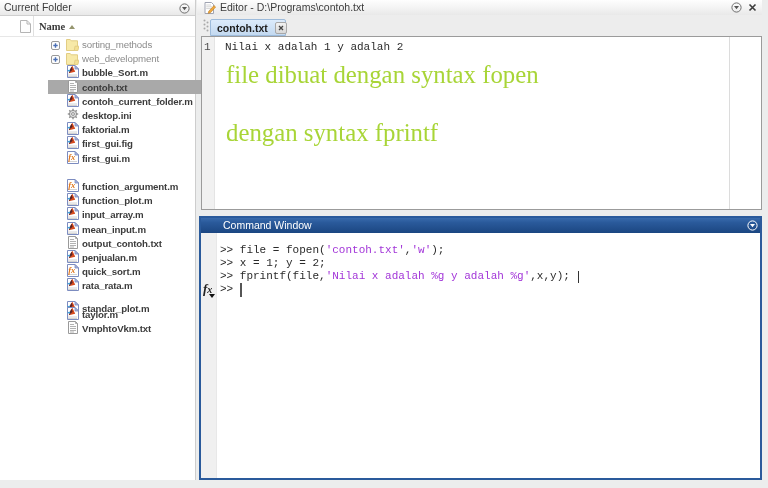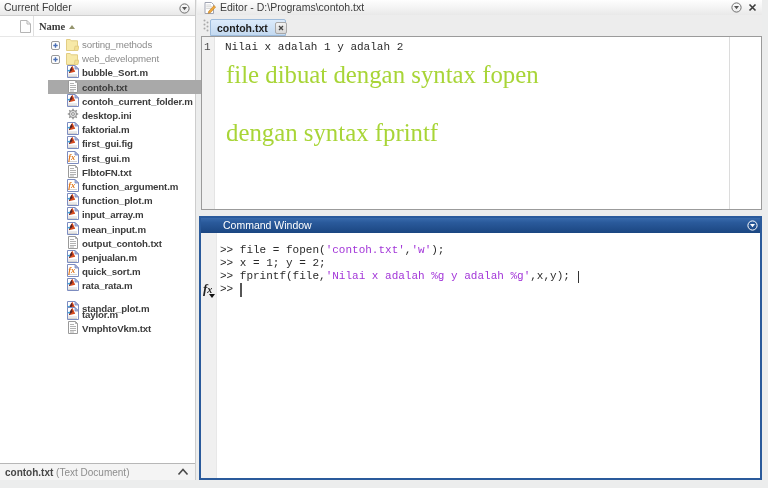--- a/index.html
+++ b/index.html
@@ -183,196 +183,174 @@
         <span class="ricon" style="left:19px;">
           <svg width="12" height="13" viewBox="0 0 12 13">
             <path d="M0.5 0.5 H8 L11.5 4 V12.5 H0.5 Z" fill="#fff" stroke="#7c8cc0"></path>
             <path d="M8 0.5 V4 H11.5 Z" fill="#aab6dc" stroke="#7c8cc0" stroke-width="0.8"></path>
             <path d="M1 10.5 H10" stroke="#c9c9c9" stroke-width="0.8"></path>
             <text x="1.2" y="8.5" font-family="Liberation Serif" font-style="italic" font-weight="bold" font-size="8.5" fill="#e07820">fx</text>
           </svg>
         </span>
         <span class="rowtxt">first_gui.m</span>
       </div>
-      <div class="row" style="top:128px;">
+      <div class="row" style="top:142px;">
+        <span class="ricon" style="left:19px;">
+          <svg width="12" height="13" viewBox="0 0 12 13">
+            <path d="M0.5 0.5 H8 L11.5 4 V12.5 H0.5 Z" fill="#fff" stroke="#7c8cc0"></path>
+            <path d="M8 0.5 V4 H11.5 Z" fill="#aab6dc" stroke="#7c8cc0" stroke-width="0.8"></path>
+            <path d="M1 10.5 H10" stroke="#c9c9c9" stroke-width="0.8"></path>
+            <text x="1.2" y="8.5" font-family="Liberation Serif" font-style="italic" font-weight="bold" font-size="8.5" fill="#e07820">fx</text>
+          </svg>
+        </span>
+        <span class="rowtxt">function_argument.m</span>
+      </div>
+      <div class="row" style="top:156px;">
+        <span class="ricon" style="left:19px;">
+          <svg width="12" height="13" viewBox="0 0 12 13">
+            <path d="M0.5 0.5 H8 L11.5 4 V12.5 H0.5 Z" fill="#fff" stroke="#7c8cc0"></path>
+            <path d="M8 0.5 V4 H11.5 Z" fill="#aab6dc" stroke="#7c8cc0" stroke-width="0.8"></path>
+            <path d="M1 10 H10" stroke="#c9c9c9" stroke-width="0.8"></path>
+            <path d="M1 11.5 H10" stroke="#c9c9c9" stroke-width="0.8"></path>
+            <path d="M1.8 8.2 C3.0 4.2 4.2 2.6 5.4 0.8 L6.6 3.2 L8.2 6.8 Z" fill="#d5491d"></path>
+            <path d="M1.8 8.2 C2.8 4.8 3.6 3.2 4.6 1.8 L5.6 4.8 Z" fill="#552429"></path>
+            <path d="M0 5.8 L2.6 4.6 L3.3 6.9 Z" fill="#3a9bd5"></path>
+          </svg>
+        </span>
+        <span class="rowtxt">function_plot.m</span>
+      </div>
+      <div class="row" style="top:170px;">
+        <span class="ricon" style="left:19px;">
+          <svg width="12" height="13" viewBox="0 0 12 13">
+            <path d="M0.5 0.5 H8 L11.5 4 V12.5 H0.5 Z" fill="#fff" stroke="#7c8cc0"></path>
+            <path d="M8 0.5 V4 H11.5 Z" fill="#aab6dc" stroke="#7c8cc0" stroke-width="0.8"></path>
+            <path d="M1 10 H10" stroke="#c9c9c9" stroke-width="0.8"></path>
+            <path d="M1 11.5 H10" stroke="#c9c9c9" stroke-width="0.8"></path>
+            <path d="M1.8 8.2 C3.0 4.2 4.2 2.6 5.4 0.8 L6.6 3.2 L8.2 6.8 Z" fill="#d5491d"></path>
+            <path d="M1.8 8.2 C2.8 4.8 3.6 3.2 4.6 1.8 L5.6 4.8 Z" fill="#552429"></path>
+            <path d="M0 5.8 L2.6 4.6 L3.3 6.9 Z" fill="#3a9bd5"></path>
+          </svg>
+        </span>
+        <span class="rowtxt">input_array.m</span>
+      </div>
+      <div class="row" style="top:199px;">
         <span class="ricon" style="left:19px;">
           <svg width="12" height="13" viewBox="0 0 12 13">
             <path d="M1.5 0.5 H8.5 L10.5 2.5 V12.5 H1.5 Z" fill="#fdfdfd" stroke="#9a9a9a"></path>
             <path d="M8.5 0.5 V2.5 H10.5" fill="none" stroke="#9a9a9a" stroke-width="0.8"></path>
             <g stroke="#a9a9a9" stroke-width="0.9">
               <path d="M3 3.5 H7"></path>
               <path d="M3 5.5 H9"></path>
               <path d="M3 7.5 H9"></path>
               <path d="M3 9.5 H9"></path>
               <path d="M3 11 H7"></path>
             </g>
           </svg>
         </span>
-        <span class="rowtxt">FlbtoFN.txt</span>
-      </div>
-      <div class="row" style="top:142px;">
+        <span class="rowtxt">output_contoh.txt</span>
+      </div>
+      <div class="row" style="top:185px;">
+        <span class="ricon" style="left:19px;">
+          <svg width="12" height="13" viewBox="0 0 12 13">
+            <path d="M0.5 0.5 H8 L11.5 4 V12.5 H0.5 Z" fill="#fff" stroke="#7c8cc0"></path>
+            <path d="M8 0.5 V4 H11.5 Z" fill="#aab6dc" stroke="#7c8cc0" stroke-width="0.8"></path>
+            <path d="M1 10 H10" stroke="#c9c9c9" stroke-width="0.8"></path>
+            <path d="M1 11.5 H10" stroke="#c9c9c9" stroke-width="0.8"></path>
+            <path d="M1.8 8.2 C3.0 4.2 4.2 2.6 5.4 0.8 L6.6 3.2 L8.2 6.8 Z" fill="#d5491d"></path>
+            <path d="M1.8 8.2 C2.8 4.8 3.6 3.2 4.6 1.8 L5.6 4.8 Z" fill="#552429"></path>
+            <path d="M0 5.8 L2.6 4.6 L3.3 6.9 Z" fill="#3a9bd5"></path>
+          </svg>
+        </span>
+        <span class="rowtxt">mean_input.m</span>
+      </div>
+      <div class="row" style="top:213px;">
+        <span class="ricon" style="left:19px;">
+          <svg width="12" height="13" viewBox="0 0 12 13">
+            <path d="M0.5 0.5 H8 L11.5 4 V12.5 H0.5 Z" fill="#fff" stroke="#7c8cc0"></path>
+            <path d="M8 0.5 V4 H11.5 Z" fill="#aab6dc" stroke="#7c8cc0" stroke-width="0.8"></path>
+            <path d="M1 10 H10" stroke="#c9c9c9" stroke-width="0.8"></path>
+            <path d="M1 11.5 H10" stroke="#c9c9c9" stroke-width="0.8"></path>
+            <path d="M1.8 8.2 C3.0 4.2 4.2 2.6 5.4 0.8 L6.6 3.2 L8.2 6.8 Z" fill="#d5491d"></path>
+            <path d="M1.8 8.2 C2.8 4.8 3.6 3.2 4.6 1.8 L5.6 4.8 Z" fill="#552429"></path>
+            <path d="M0 5.8 L2.6 4.6 L3.3 6.9 Z" fill="#3a9bd5"></path>
+          </svg>
+        </span>
+        <span class="rowtxt">penjualan.m</span>
+      </div>
+      <div class="row" style="top:227px;">
         <span class="ricon" style="left:19px;">
           <svg width="12" height="13" viewBox="0 0 12 13">
             <path d="M0.5 0.5 H8 L11.5 4 V12.5 H0.5 Z" fill="#fff" stroke="#7c8cc0"></path>
             <path d="M8 0.5 V4 H11.5 Z" fill="#aab6dc" stroke="#7c8cc0" stroke-width="0.8"></path>
             <path d="M1 10.5 H10" stroke="#c9c9c9" stroke-width="0.8"></path>
             <text x="1.2" y="8.5" font-family="Liberation Serif" font-style="italic" font-weight="bold" font-size="8.5" fill="#e07820">fx</text>
           </svg>
         </span>
-        <span class="rowtxt">function_argument.m</span>
-      </div>
-      <div class="row" style="top:156px;">
-        <span class="ricon" style="left:19px;">
-          <svg width="12" height="13" viewBox="0 0 12 13">
-            <path d="M0.5 0.5 H8 L11.5 4 V12.5 H0.5 Z" fill="#fff" stroke="#7c8cc0"></path>
-            <path d="M8 0.5 V4 H11.5 Z" fill="#aab6dc" stroke="#7c8cc0" stroke-width="0.8"></path>
-            <path d="M1 10 H10" stroke="#c9c9c9" stroke-width="0.8"></path>
-            <path d="M1 11.5 H10" stroke="#c9c9c9" stroke-width="0.8"></path>
-            <path d="M1.8 8.2 C3.0 4.2 4.2 2.6 5.4 0.8 L6.6 3.2 L8.2 6.8 Z" fill="#d5491d"></path>
-            <path d="M1.8 8.2 C2.8 4.8 3.6 3.2 4.6 1.8 L5.6 4.8 Z" fill="#552429"></path>
-            <path d="M0 5.8 L2.6 4.6 L3.3 6.9 Z" fill="#3a9bd5"></path>
-          </svg>
-        </span>
-        <span class="rowtxt">function_plot.m</span>
-      </div>
-      <div class="row" style="top:170px;">
-        <span class="ricon" style="left:19px;">
-          <svg width="12" height="13" viewBox="0 0 12 13">
-            <path d="M0.5 0.5 H8 L11.5 4 V12.5 H0.5 Z" fill="#fff" stroke="#7c8cc0"></path>
-            <path d="M8 0.5 V4 H11.5 Z" fill="#aab6dc" stroke="#7c8cc0" stroke-width="0.8"></path>
-            <path d="M1 10 H10" stroke="#c9c9c9" stroke-width="0.8"></path>
-            <path d="M1 11.5 H10" stroke="#c9c9c9" stroke-width="0.8"></path>
-            <path d="M1.8 8.2 C3.0 4.2 4.2 2.6 5.4 0.8 L6.6 3.2 L8.2 6.8 Z" fill="#d5491d"></path>
-            <path d="M1.8 8.2 C2.8 4.8 3.6 3.2 4.6 1.8 L5.6 4.8 Z" fill="#552429"></path>
-            <path d="M0 5.8 L2.6 4.6 L3.3 6.9 Z" fill="#3a9bd5"></path>
-          </svg>
-        </span>
-        <span class="rowtxt">input_array.m</span>
-      </div>
-      <div class="row" style="top:199px;">
+        <span class="rowtxt">quick_sort.m</span>
+      </div>
+      <div class="row" style="top:241px;">
+        <span class="ricon" style="left:19px;">
+          <svg width="12" height="13" viewBox="0 0 12 13">
+            <path d="M0.5 0.5 H8 L11.5 4 V12.5 H0.5 Z" fill="#fff" stroke="#7c8cc0"></path>
+            <path d="M8 0.5 V4 H11.5 Z" fill="#aab6dc" stroke="#7c8cc0" stroke-width="0.8"></path>
+            <path d="M1 10 H10" stroke="#c9c9c9" stroke-width="0.8"></path>
+            <path d="M1 11.5 H10" stroke="#c9c9c9" stroke-width="0.8"></path>
+            <path d="M1.8 8.2 C3.0 4.2 4.2 2.6 5.4 0.8 L6.6 3.2 L8.2 6.8 Z" fill="#d5491d"></path>
+            <path d="M1.8 8.2 C2.8 4.8 3.6 3.2 4.6 1.8 L5.6 4.8 Z" fill="#552429"></path>
+            <path d="M0 5.8 L2.6 4.6 L3.3 6.9 Z" fill="#3a9bd5"></path>
+          </svg>
+        </span>
+        <span class="rowtxt">rata_rata.m</span>
+      </div>
+      <div class="row" style="top:264px;">
+        <span class="ricon" style="left:19px;">
+          <svg width="12" height="13" viewBox="0 0 12 13">
+            <path d="M0.5 0.5 H8 L11.5 4 V12.5 H0.5 Z" fill="#fff" stroke="#7c8cc0"></path>
+            <path d="M8 0.5 V4 H11.5 Z" fill="#aab6dc" stroke="#7c8cc0" stroke-width="0.8"></path>
+            <path d="M1 10 H10" stroke="#c9c9c9" stroke-width="0.8"></path>
+            <path d="M1 11.5 H10" stroke="#c9c9c9" stroke-width="0.8"></path>
+            <path d="M1.8 8.2 C3.0 4.2 4.2 2.6 5.4 0.8 L6.6 3.2 L8.2 6.8 Z" fill="#d5491d"></path>
+            <path d="M1.8 8.2 C2.8 4.8 3.6 3.2 4.6 1.8 L5.6 4.8 Z" fill="#552429"></path>
+            <path d="M0 5.8 L2.6 4.6 L3.3 6.9 Z" fill="#3a9bd5"></path>
+          </svg>
+        </span>
+        <span class="rowtxt">standar_plot.m</span>
+      </div>
+      <div class="row" style="top:270px;">
+        <span class="ricon" style="left:19px;">
+          <svg width="12" height="13" viewBox="0 0 12 13">
+            <path d="M0.5 0.5 H8 L11.5 4 V12.5 H0.5 Z" fill="#fff" stroke="#7c8cc0"></path>
+            <path d="M8 0.5 V4 H11.5 Z" fill="#aab6dc" stroke="#7c8cc0" stroke-width="0.8"></path>
+            <path d="M1 10 H10" stroke="#c9c9c9" stroke-width="0.8"></path>
+            <path d="M1 11.5 H10" stroke="#c9c9c9" stroke-width="0.8"></path>
+            <path d="M1.8 8.2 C3.0 4.2 4.2 2.6 5.4 0.8 L6.6 3.2 L8.2 6.8 Z" fill="#d5491d"></path>
+            <path d="M1.8 8.2 C2.8 4.8 3.6 3.2 4.6 1.8 L5.6 4.8 Z" fill="#552429"></path>
+            <path d="M0 5.8 L2.6 4.6 L3.3 6.9 Z" fill="#3a9bd5"></path>
+          </svg>
+        </span>
+        <span class="rowtxt">taylor.m</span>
+      </div>
+      <div class="row" style="top:284px;">
         <span class="ricon" style="left:19px;">
           <svg width="12" height="13" viewBox="0 0 12 13">
             <path d="M1.5 0.5 H8.5 L10.5 2.5 V12.5 H1.5 Z" fill="#fdfdfd" stroke="#9a9a9a"></path>
             <path d="M8.5 0.5 V2.5 H10.5" fill="none" stroke="#9a9a9a" stroke-width="0.8"></path>
             <g stroke="#a9a9a9" stroke-width="0.9">
               <path d="M3 3.5 H7"></path>
               <path d="M3 5.5 H9"></path>
               <path d="M3 7.5 H9"></path>
               <path d="M3 9.5 H9"></path>
               <path d="M3 11 H7"></path>
             </g>
           </svg>
         </span>
-        <span class="rowtxt">output_contoh.txt</span>
-      </div>
-      <div class="row" style="top:185px;">
-        <span class="ricon" style="left:19px;">
-          <svg width="12" height="13" viewBox="0 0 12 13">
-            <path d="M0.5 0.5 H8 L11.5 4 V12.5 H0.5 Z" fill="#fff" stroke="#7c8cc0"></path>
-            <path d="M8 0.5 V4 H11.5 Z" fill="#aab6dc" stroke="#7c8cc0" stroke-width="0.8"></path>
-            <path d="M1 10 H10" stroke="#c9c9c9" stroke-width="0.8"></path>
-            <path d="M1 11.5 H10" stroke="#c9c9c9" stroke-width="0.8"></path>
-            <path d="M1.8 8.2 C3.0 4.2 4.2 2.6 5.4 0.8 L6.6 3.2 L8.2 6.8 Z" fill="#d5491d"></path>
-            <path d="M1.8 8.2 C2.8 4.8 3.6 3.2 4.6 1.8 L5.6 4.8 Z" fill="#552429"></path>
-            <path d="M0 5.8 L2.6 4.6 L3.3 6.9 Z" fill="#3a9bd5"></path>
-          </svg>
-        </span>
-        <span class="rowtxt">mean_input.m</span>
-      </div>
-      <div class="row" style="top:213px;">
-        <span class="ricon" style="left:19px;">
-          <svg width="12" height="13" viewBox="0 0 12 13">
-            <path d="M0.5 0.5 H8 L11.5 4 V12.5 H0.5 Z" fill="#fff" stroke="#7c8cc0"></path>
-            <path d="M8 0.5 V4 H11.5 Z" fill="#aab6dc" stroke="#7c8cc0" stroke-width="0.8"></path>
-            <path d="M1 10 H10" stroke="#c9c9c9" stroke-width="0.8"></path>
-            <path d="M1 11.5 H10" stroke="#c9c9c9" stroke-width="0.8"></path>
-            <path d="M1.8 8.2 C3.0 4.2 4.2 2.6 5.4 0.8 L6.6 3.2 L8.2 6.8 Z" fill="#d5491d"></path>
-            <path d="M1.8 8.2 C2.8 4.8 3.6 3.2 4.6 1.8 L5.6 4.8 Z" fill="#552429"></path>
-            <path d="M0 5.8 L2.6 4.6 L3.3 6.9 Z" fill="#3a9bd5"></path>
-          </svg>
-        </span>
-        <span class="rowtxt">penjualan.m</span>
-      </div>
-      <div class="row" style="top:227px;">
-        <span class="ricon" style="left:19px;">
-          <svg width="12" height="13" viewBox="0 0 12 13">
-            <path d="M0.5 0.5 H8 L11.5 4 V12.5 H0.5 Z" fill="#fff" stroke="#7c8cc0"></path>
-            <path d="M8 0.5 V4 H11.5 Z" fill="#aab6dc" stroke="#7c8cc0" stroke-width="0.8"></path>
-            <path d="M1 10.5 H10" stroke="#c9c9c9" stroke-width="0.8"></path>
-            <text x="1.2" y="8.5" font-family="Liberation Serif" font-style="italic" font-weight="bold" font-size="8.5" fill="#e07820">fx</text>
-          </svg>
-        </span>
-        <span class="rowtxt">quick_sort.m</span>
-      </div>
-      <div class="row" style="top:241px;">
-        <span class="ricon" style="left:19px;">
-          <svg width="12" height="13" viewBox="0 0 12 13">
-            <path d="M0.5 0.5 H8 L11.5 4 V12.5 H0.5 Z" fill="#fff" stroke="#7c8cc0"></path>
-            <path d="M8 0.5 V4 H11.5 Z" fill="#aab6dc" stroke="#7c8cc0" stroke-width="0.8"></path>
-            <path d="M1 10 H10" stroke="#c9c9c9" stroke-width="0.8"></path>
-            <path d="M1 11.5 H10" stroke="#c9c9c9" stroke-width="0.8"></path>
-            <path d="M1.8 8.2 C3.0 4.2 4.2 2.6 5.4 0.8 L6.6 3.2 L8.2 6.8 Z" fill="#d5491d"></path>
-            <path d="M1.8 8.2 C2.8 4.8 3.6 3.2 4.6 1.8 L5.6 4.8 Z" fill="#552429"></path>
-            <path d="M0 5.8 L2.6 4.6 L3.3 6.9 Z" fill="#3a9bd5"></path>
-          </svg>
-        </span>
-        <span class="rowtxt">rata_rata.m</span>
-      </div>
-      <div class="row" style="top:264px;">
-        <span class="ricon" style="left:19px;">
-          <svg width="12" height="13" viewBox="0 0 12 13">
-            <path d="M0.5 0.5 H8 L11.5 4 V12.5 H0.5 Z" fill="#fff" stroke="#7c8cc0"></path>
-            <path d="M8 0.5 V4 H11.5 Z" fill="#aab6dc" stroke="#7c8cc0" stroke-width="0.8"></path>
-            <path d="M1 10 H10" stroke="#c9c9c9" stroke-width="0.8"></path>
-            <path d="M1 11.5 H10" stroke="#c9c9c9" stroke-width="0.8"></path>
-            <path d="M1.8 8.2 C3.0 4.2 4.2 2.6 5.4 0.8 L6.6 3.2 L8.2 6.8 Z" fill="#d5491d"></path>
-            <path d="M1.8 8.2 C2.8 4.8 3.6 3.2 4.6 1.8 L5.6 4.8 Z" fill="#552429"></path>
-            <path d="M0 5.8 L2.6 4.6 L3.3 6.9 Z" fill="#3a9bd5"></path>
-          </svg>
-        </span>
-        <span class="rowtxt">standar_plot.m</span>
-      </div>
-      <div class="row" style="top:270px;">
-        <span class="ricon" style="left:19px;">
-          <svg width="12" height="13" viewBox="0 0 12 13">
-            <path d="M0.5 0.5 H8 L11.5 4 V12.5 H0.5 Z" fill="#fff" stroke="#7c8cc0"></path>
-            <path d="M8 0.5 V4 H11.5 Z" fill="#aab6dc" stroke="#7c8cc0" stroke-width="0.8"></path>
-            <path d="M1 10 H10" stroke="#c9c9c9" stroke-width="0.8"></path>
-            <path d="M1 11.5 H10" stroke="#c9c9c9" stroke-width="0.8"></path>
-            <path d="M1.8 8.2 C3.0 4.2 4.2 2.6 5.4 0.8 L6.6 3.2 L8.2 6.8 Z" fill="#d5491d"></path>
-            <path d="M1.8 8.2 C2.8 4.8 3.6 3.2 4.6 1.8 L5.6 4.8 Z" fill="#552429"></path>
-            <path d="M0 5.8 L2.6 4.6 L3.3 6.9 Z" fill="#3a9bd5"></path>
-          </svg>
-        </span>
-        <span class="rowtxt">taylor.m</span>
-      </div>
-      <div class="row" style="top:284px;">
-        <span class="ricon" style="left:19px;">
-          <svg width="12" height="13" viewBox="0 0 12 13">
-            <path d="M1.5 0.5 H8.5 L10.5 2.5 V12.5 H1.5 Z" fill="#fdfdfd" stroke="#9a9a9a"></path>
-            <path d="M8.5 0.5 V2.5 H10.5" fill="none" stroke="#9a9a9a" stroke-width="0.8"></path>
-            <g stroke="#a9a9a9" stroke-width="0.9">
-              <path d="M3 3.5 H7"></path>
-              <path d="M3 5.5 H9"></path>
-              <path d="M3 7.5 H9"></path>
-              <path d="M3 9.5 H9"></path>
-              <path d="M3 11 H7"></path>
-            </g>
-          </svg>
-        </span>
         <span class="rowtxt">VmphtoVkm.txt</span>
       </div>
     </div>
 
-  <div class="abs" style="left:0;top:463px;width:195px;height:17px;background:#f4f4f4;border-top:1px solid #b7b7b7;box-sizing:border-box;">
-    <span class="abs" style="left:5px;top:3px;font-size:10px;color:#474747;"><b>contoh.txt</b> <span style="color:#8d8d8d;">(Text Document)</span></span>
-    <svg class="abs" style="left:177px;top:4px;" width="12" height="8" viewBox="0 0 12 8">
-      <path d="M1.5 6.5 L6 1.5 L10.5 6.5" fill="none" stroke="#4a4a4a" stroke-width="1.6"></path>
-    </svg>
-  </div>
 </div>
 
 <div id="edpanel" class="abs">
   <div class="abs ptitle" id="edtitle">
     <svg class="abs" style="left:7px;top:2px;" width="12" height="12" viewBox="0 0 12 12">
       <path d="M1 0.5 H7.5 L9.5 2.5 V11.5 H1 Z" fill="#fff" stroke="#a0a4b2"></path>
       <g stroke="#c9c9c9" stroke-width="0.8">
           <path d="M2.2 3 H7"></path>
           <path d="M2.2 4.8 H8"></path>
           <path d="M2.2 6.6 H8"></path>

